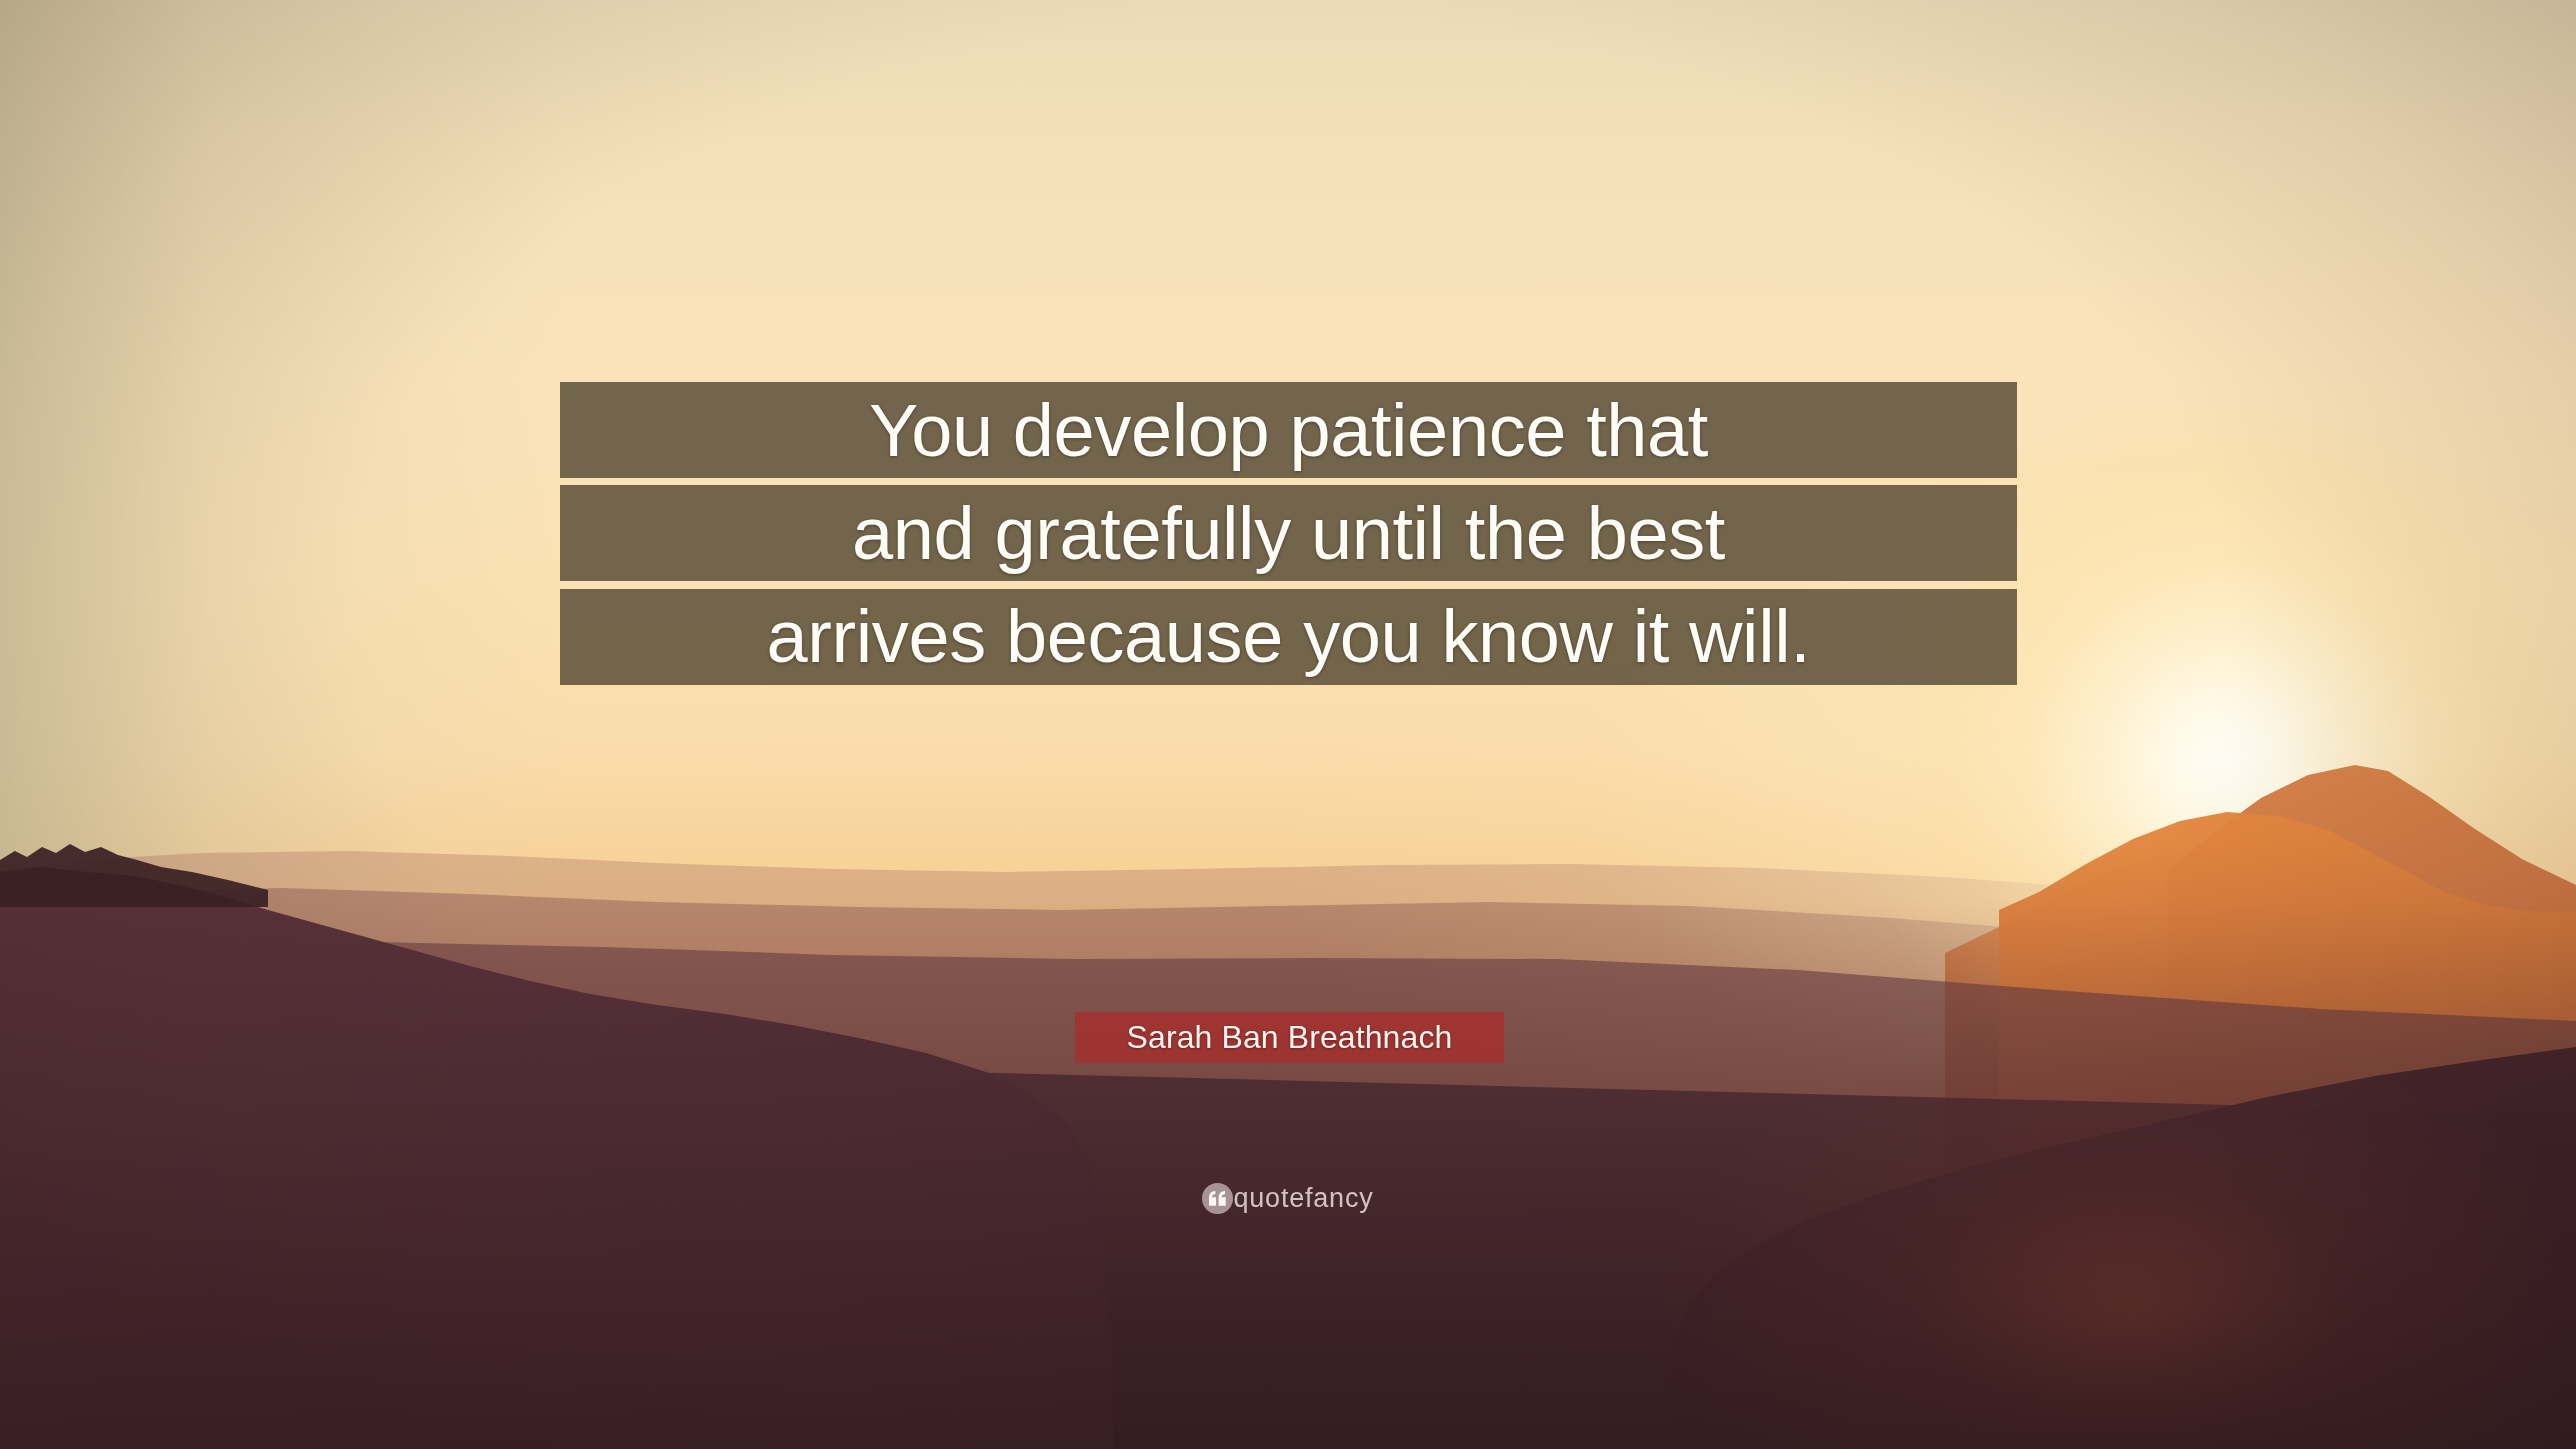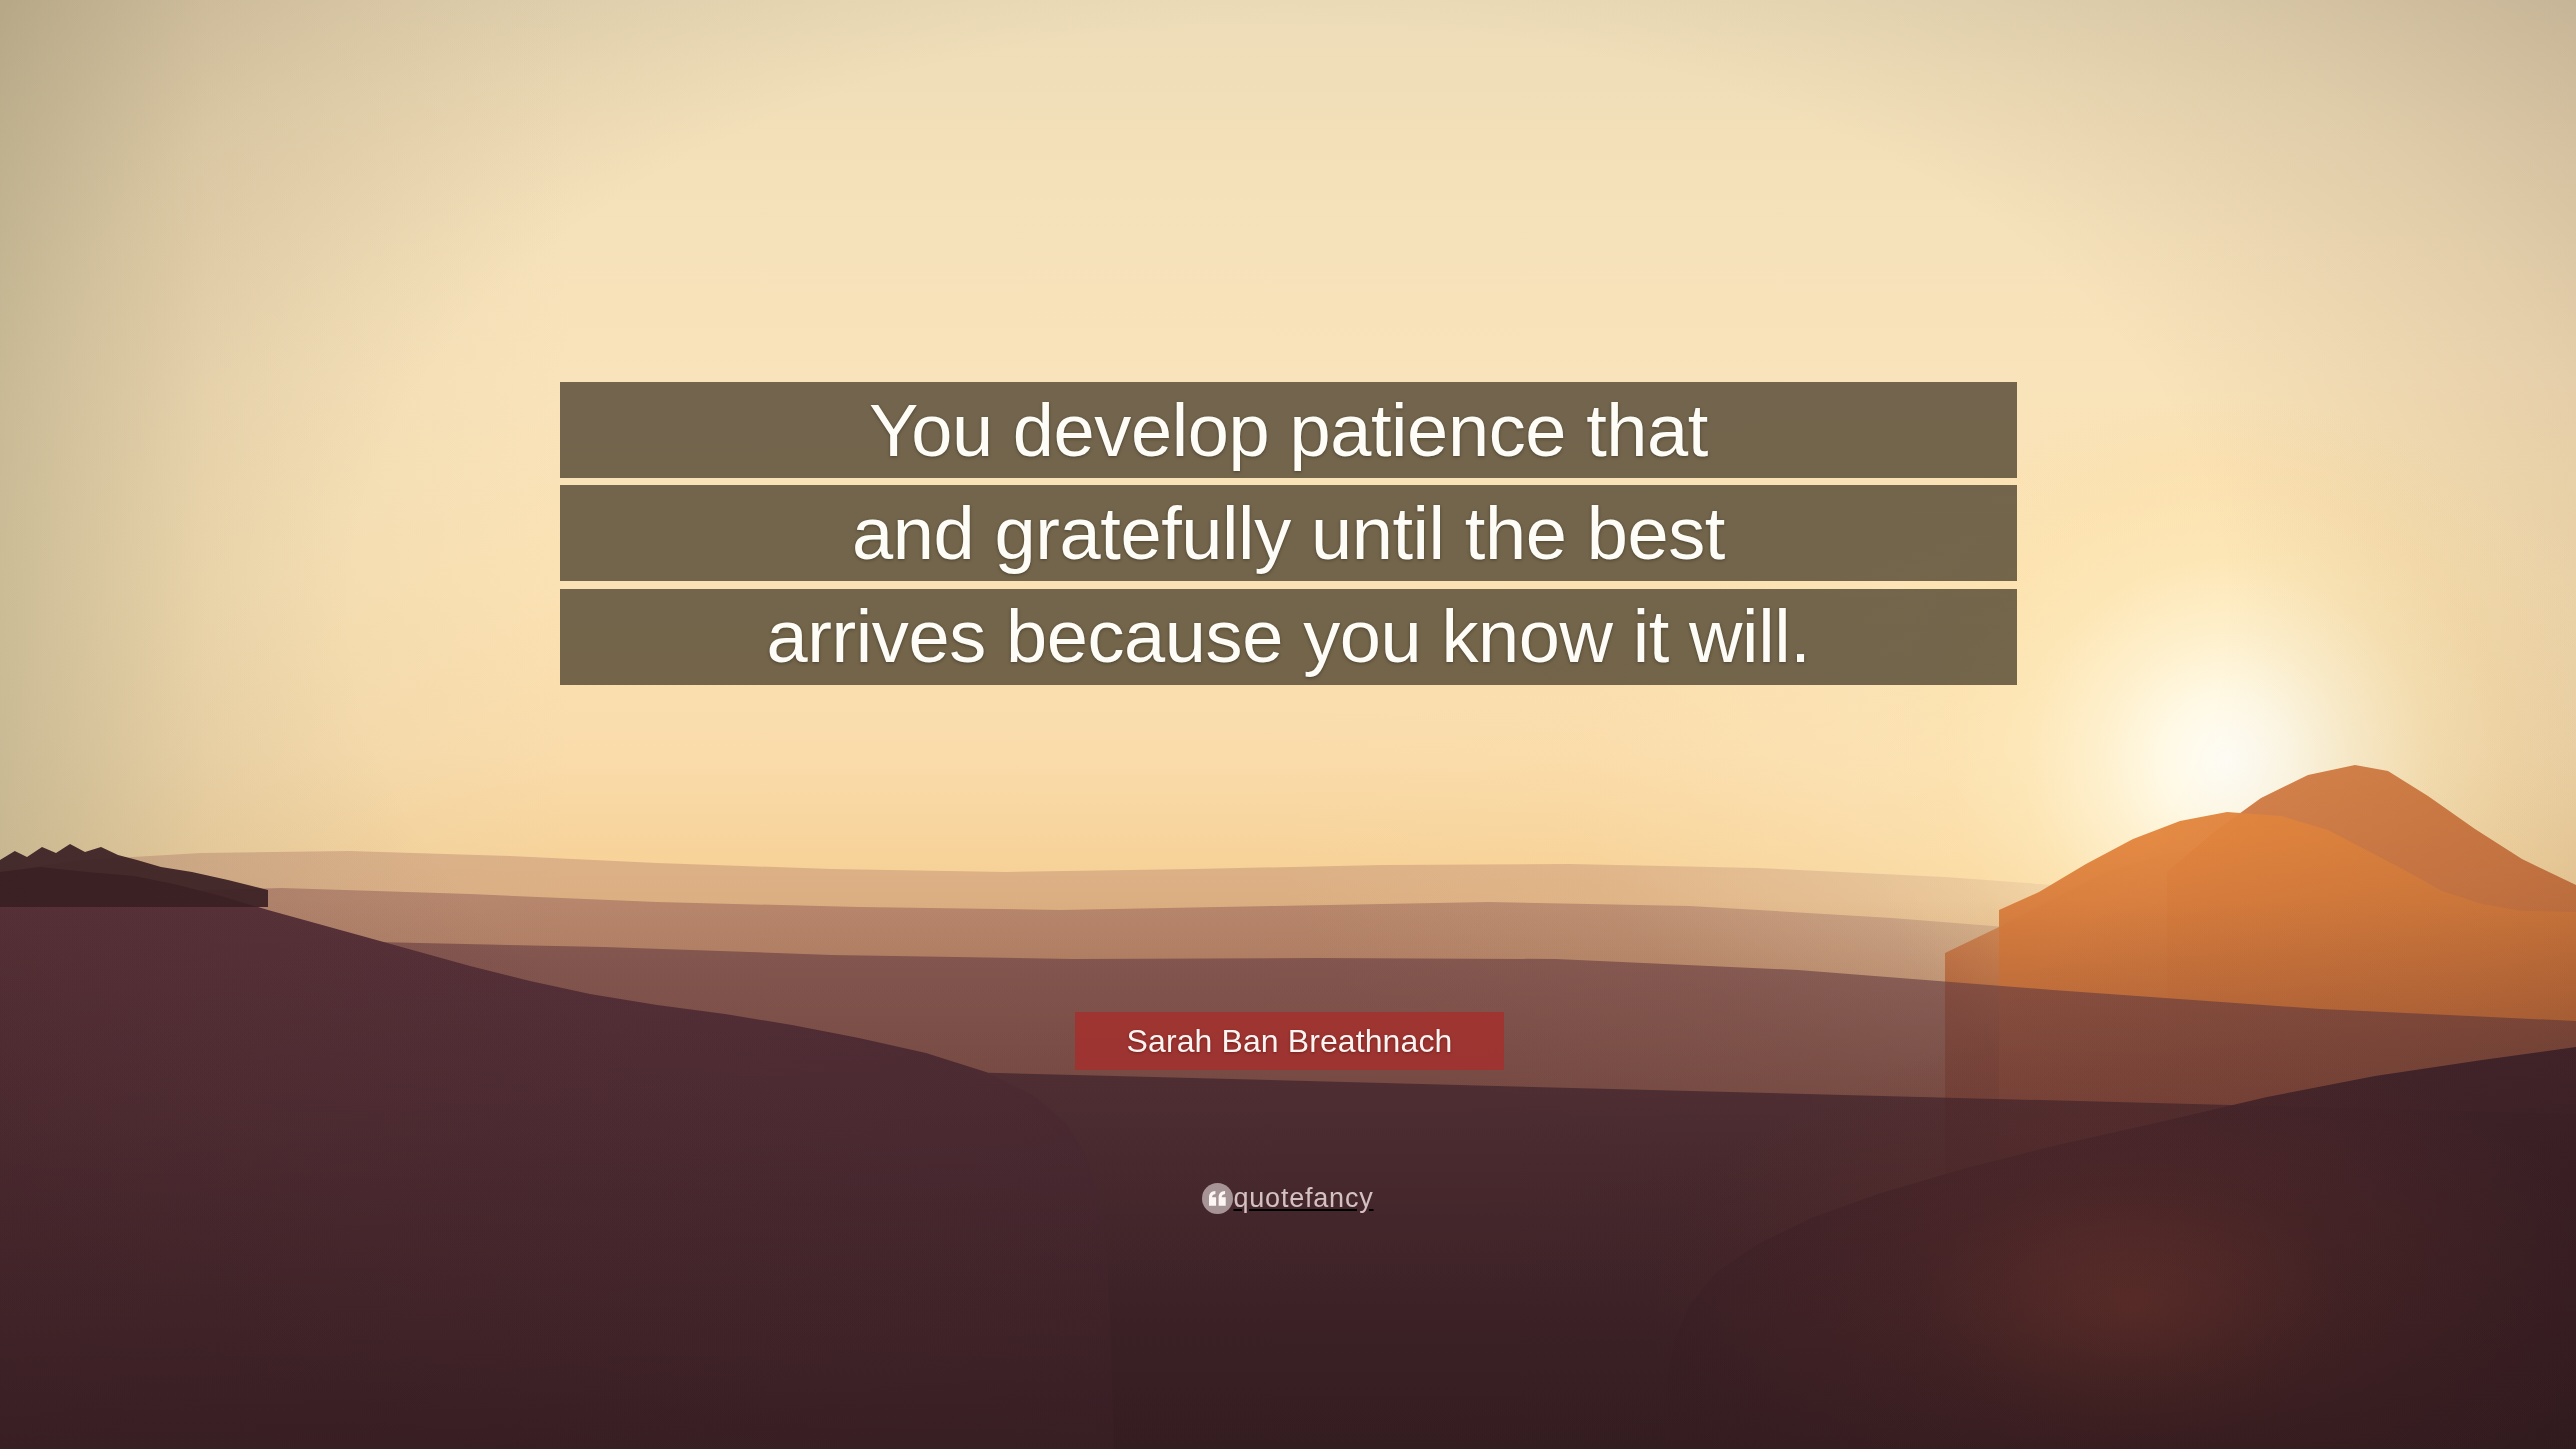--- a/index.html
+++ b/index.html
@@ -260,21 +260,21 @@
     white-space: nowrap;
     text-shadow: 0 1.3px 3.4px rgba(25,18,12,0.42);
   }
 
   
   #author {
     position: absolute;
     left: 1075px;
     top: 1012px;
     width: 429px;
-    height: 58px;
+    height: 51px;
     background: rgba(168,46,44,0.80);
     display: flex;
     align-items: center;
     justify-content: center;
   }
   #author span {
     color: #fdf4f1;
     font-size: 32px;
     line-height: 35px;
     letter-spacing: 0.1px;
@@ -284,21 +284,20 @@
 
   
   #brand {
     position: absolute;
     left: 0;
     right: 0;
     top: 1183px;
     display: flex;
     align-items: center;
     justify-content: center;
-    text-decoration: underline;
   }
   #brand-mark {
     width: 31px;
     height: 31px;
     border-radius: 50%;
     background: rgba(226,214,214,0.62);
     display: flex;
     align-items: center;
     justify-content: center;
   }

